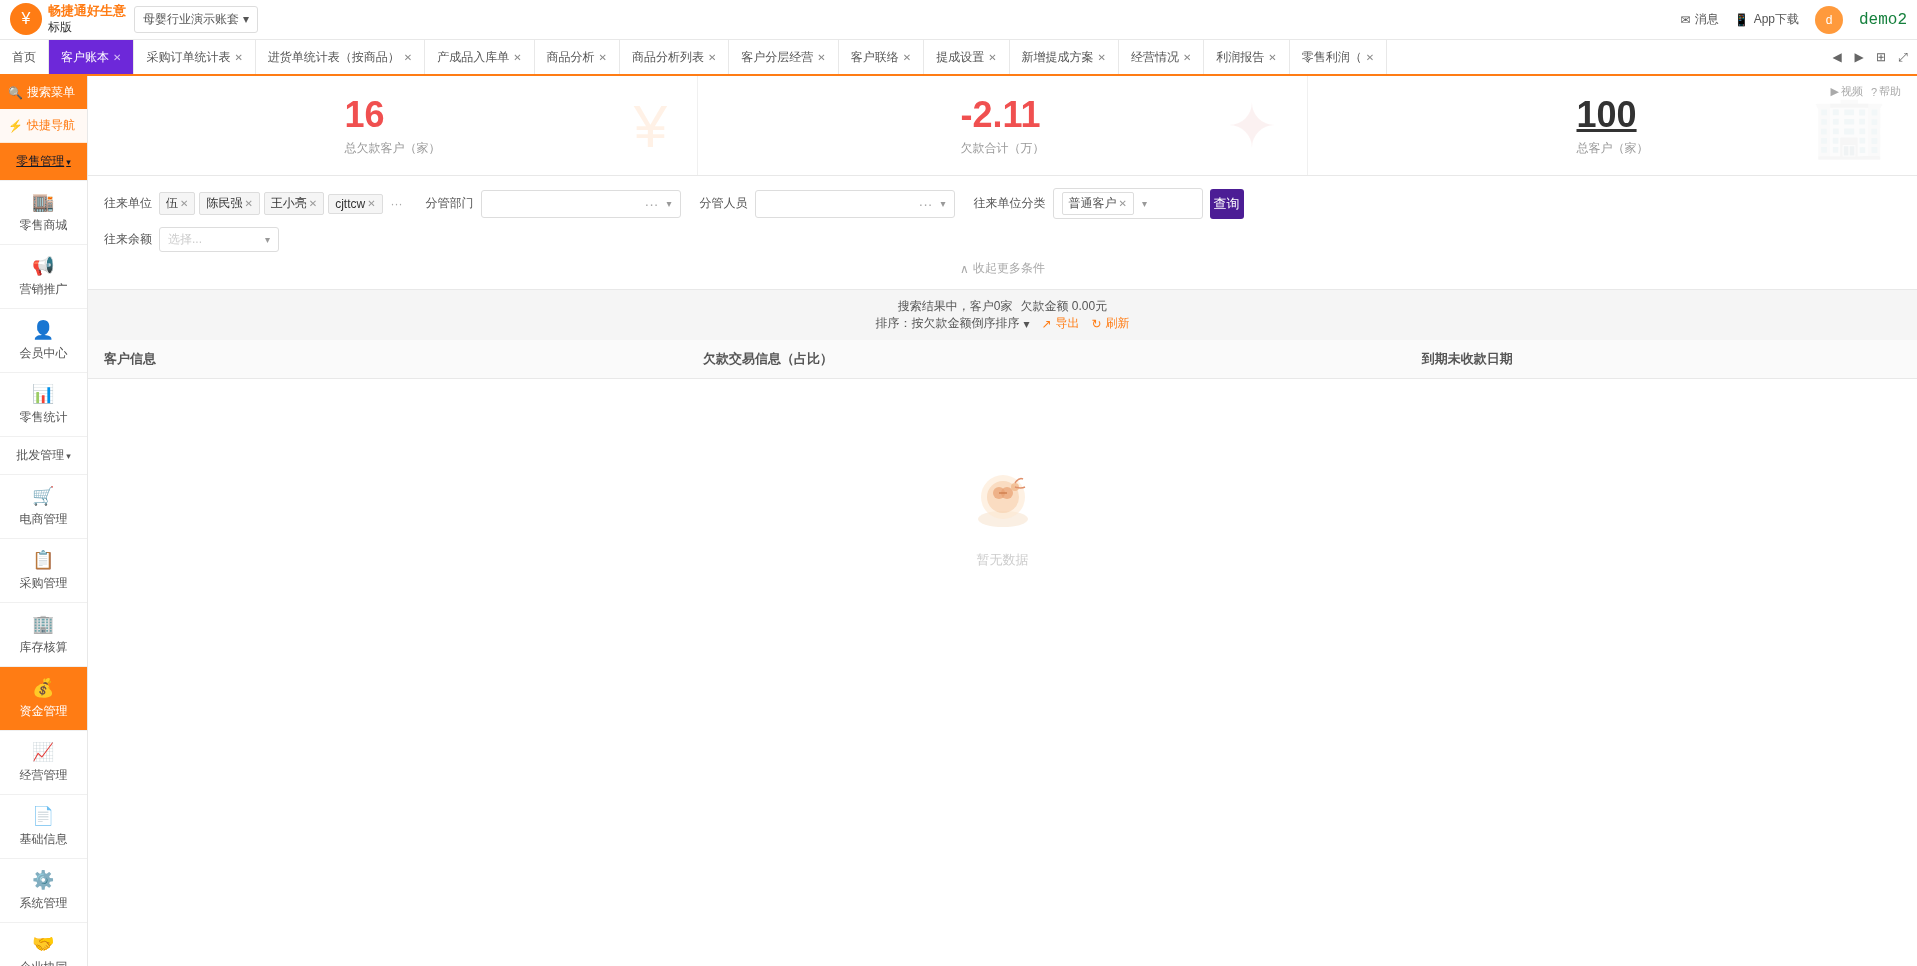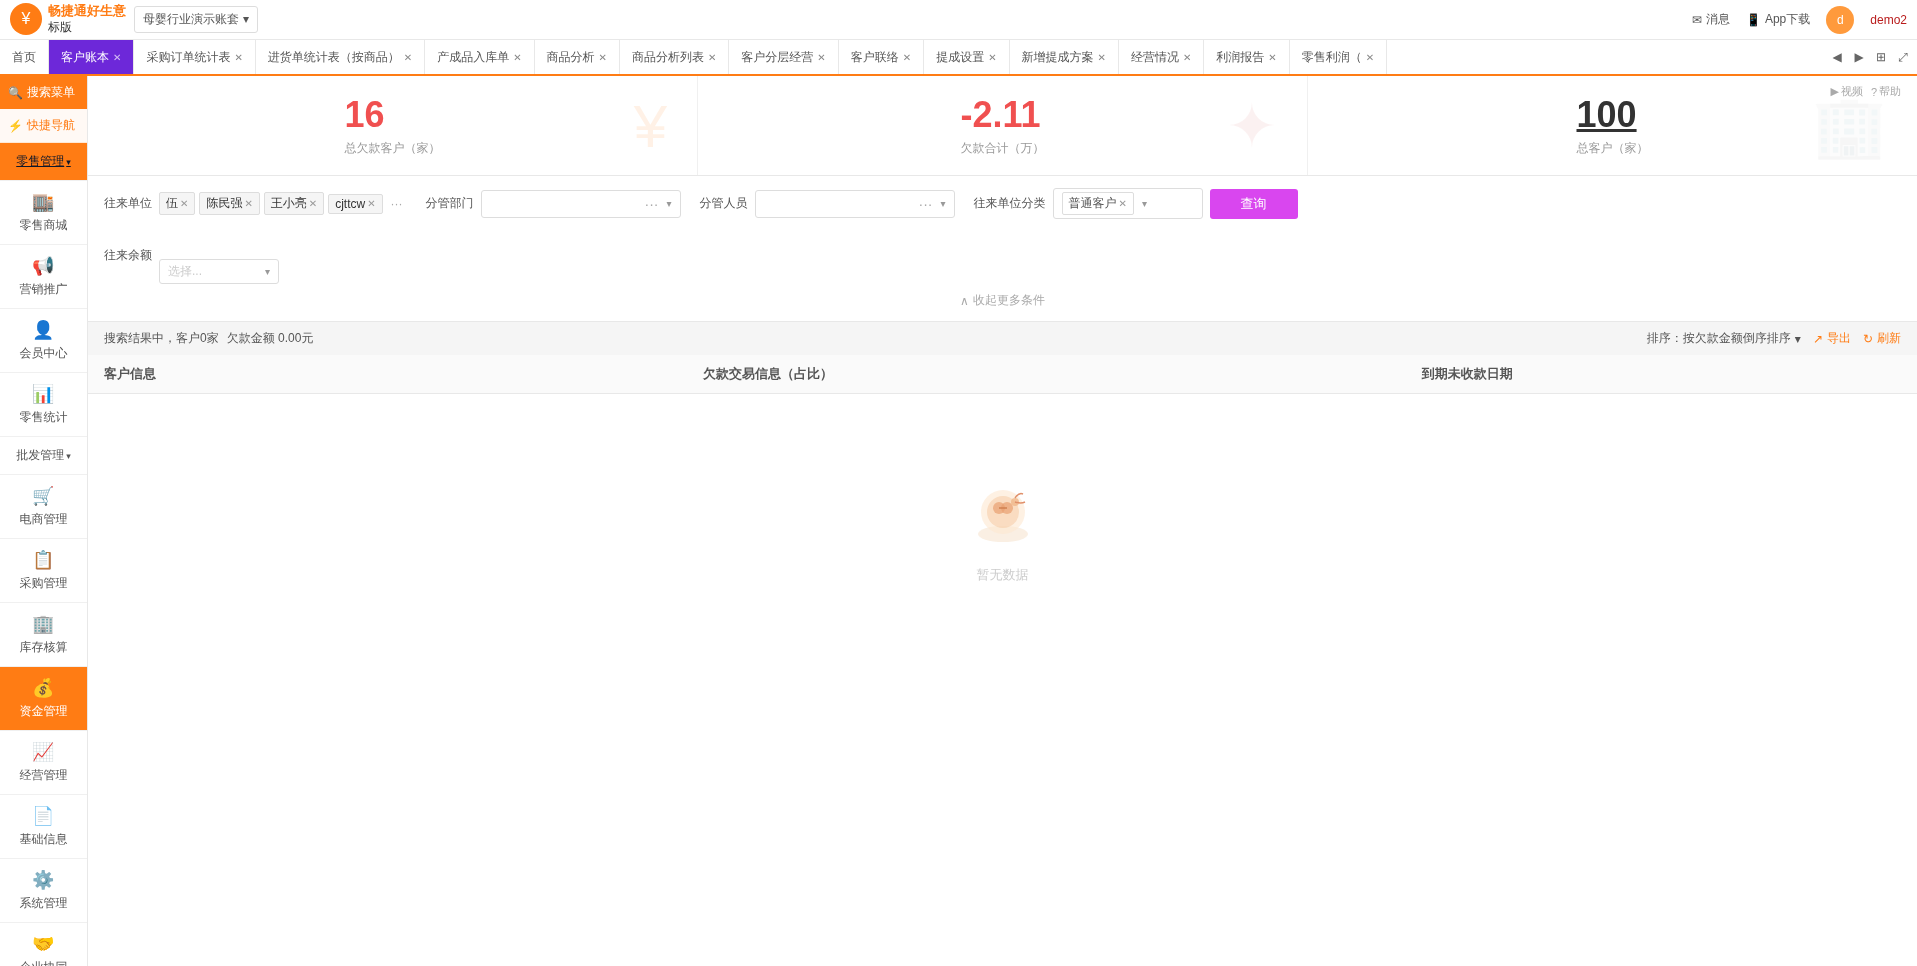--- a/index.html
+++ b/index.html
@@ -73,24 +73,24 @@
     .filter-tags { display: flex; align-items: center; gap: 4px; flex-wrap: wrap; }
     .filter-tag { display: flex; align-items: center; gap: 2px; padding: 2px 6px; background: #f5f5f5; border: 1px solid #ddd; border-radius: 2px; font-size: 12px; cursor: pointer; }
     .filter-tag .tag-close { color: #999; font-size: 10px; cursor: pointer; }
     .filter-more { color: #aaa; font-size: 12px; cursor: pointer; padding: 2px 4px; }
     .filter-select { display: flex; align-items: center; border: 1px solid #ddd; border-radius: 3px; padding: 3px 8px; font-size: 12px; color: #555; gap: 4px; cursor: pointer; min-width: 120px; }
     .filter-select-wide { min-width: 200px; }
     .filter-select .arrow { color: #999; font-size: 10px; }
     .filter-dots { color: #aaa; font-size: 14px; cursor: pointer; padding: 2px 4px; }
     .category-tag { display: flex; align-items: center; gap: 2px; background: #fff; border: 1px solid #ddd; border-radius: 2px; padding: 2px 6px; font-size: 12px; cursor: pointer; }
     .collapse-btn { display: flex; align-items: center; gap: 4px; color: #aaa; font-size: 12px; cursor: pointer; margin: 0 auto; width: fit-content; }
-    .query-btn { background: #d946ef; color: #fff; border: none; padding: 6px 31px; border-radius: 3px; font-size: 13px; cursor: pointer; }
-
-    
-    .results-bar { background: #f5f5f5; padding: 8px 16px; display: flex; align-items: center; justify-content: space-between; font-size: 12px; color: #555; }
+    .query-btn { background: #4c1d95; color: #fff; border: none; padding: 6px 4px; border-radius: 3px; font-size: 13px; cursor: pointer; }
+
+    
+    .results-bar { background: #f5f5f5; padding: 8px 16px; display: flex; align-items: center; justify-content: space-between; font-size: 12px; color: #555; flex-direction: column; }
     .results-bar-left { display: flex; align-items: center; gap: 8px; }
     .results-bar-right { display: flex; align-items: center; gap: 12px; }
     .results-sort { display: flex; align-items: center; gap: 4px; cursor: pointer; }
     .results-action { display: flex; align-items: center; gap: 4px; cursor: pointer; color: #ff7c14; }
 
     
     .table-area { background: #fff; flex: 1; }
     .table-header { display: flex; padding: 10px 16px; border-bottom: 1px solid #e8e8e8; font-size: 13px; font-weight: bold; color: #555; background: #fafafa; }
     .col-customer { flex: 2.5; }
     .col-debt { flex: 3; }
@@ -129,21 +129,21 @@
       <span>✉</span>
       <span>消息</span>
     </div>
     <div class="top-action">
       <span>📱</span>
       <span>App下载</span>
     </div>
     <div class="avatar">
       <span>d</span>
     </div>
-    <span style="font-size:12px;color:#b91c1c;">demo2</span>
+    <span style="font-size:16px;color:#15803d;font-family:Liberation Mono, monospace;">demo2</span>
   </div>
 </div>
 
 <div class="nav-tabs">
   <div class="nav-tab home">
     <span>首页</span>
   </div>
   <div class="nav-tab active">
     <span>客户账本</span>
     <span class="close-x">✕</span>
@@ -355,21 +355,21 @@
             <span style="color:#999;font-size:10px;">✕</span>
           </div>
           <span class="arrow" style="margin-left:4px;">▾</span>
         </div>
 
         <button class="query-btn">查询</button>
       </div>
 
       <div class="filter-row">
         <span class="filter-label">往来余额</span>
-        <div class="filter-select" style="min-width:120px;margin-top:32px;">
+        <div class="filter-select" style="min-width:120px;">
           <span style="color:#ccc;flex:1;">选择...</span>
           <span class="arrow">▾</span>
         </div>
       </div>
 
       <div style="text-align:center;margin-top:4px;">
         <div class="collapse-btn">
           <span>∧</span>
           <span>收起更多条件</span>
         </div>

